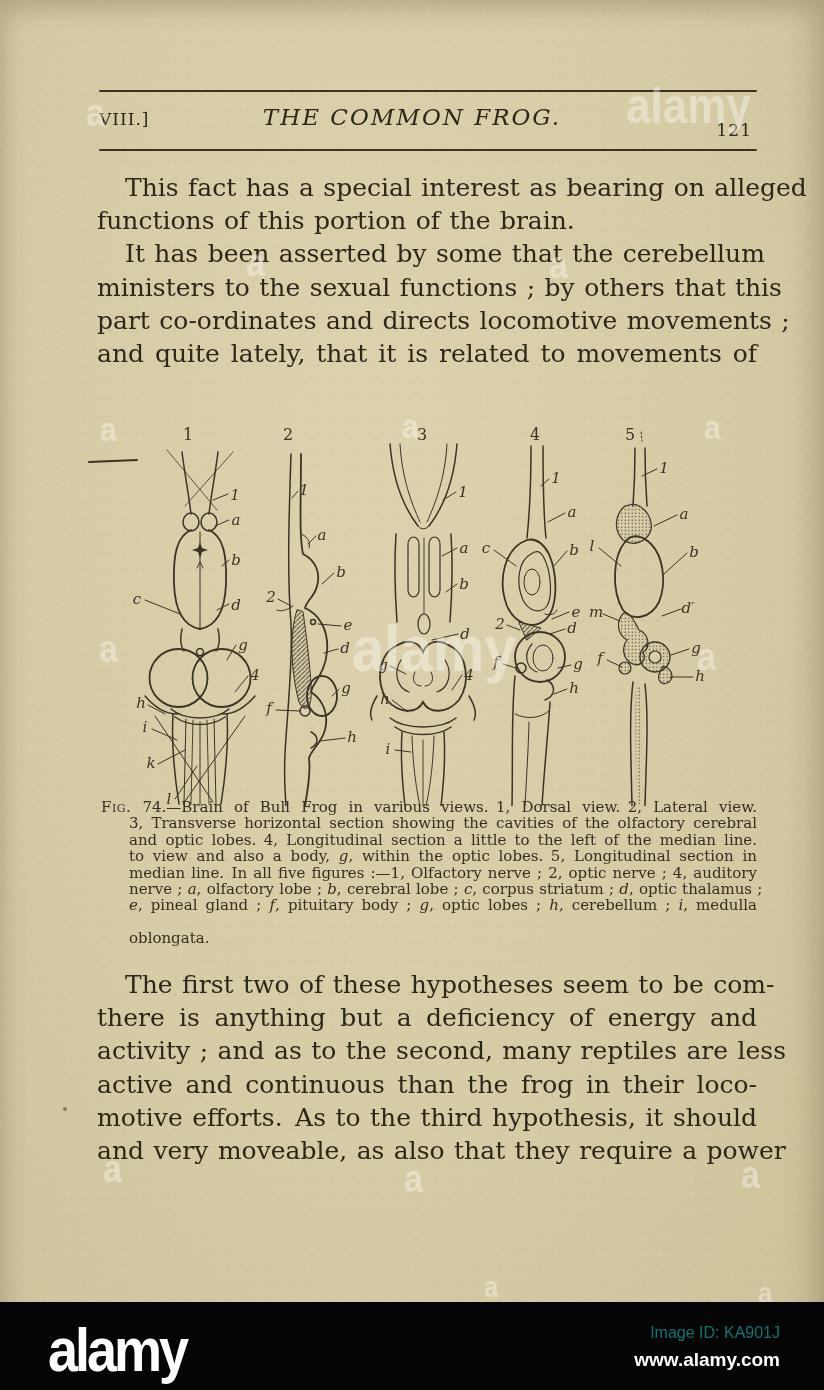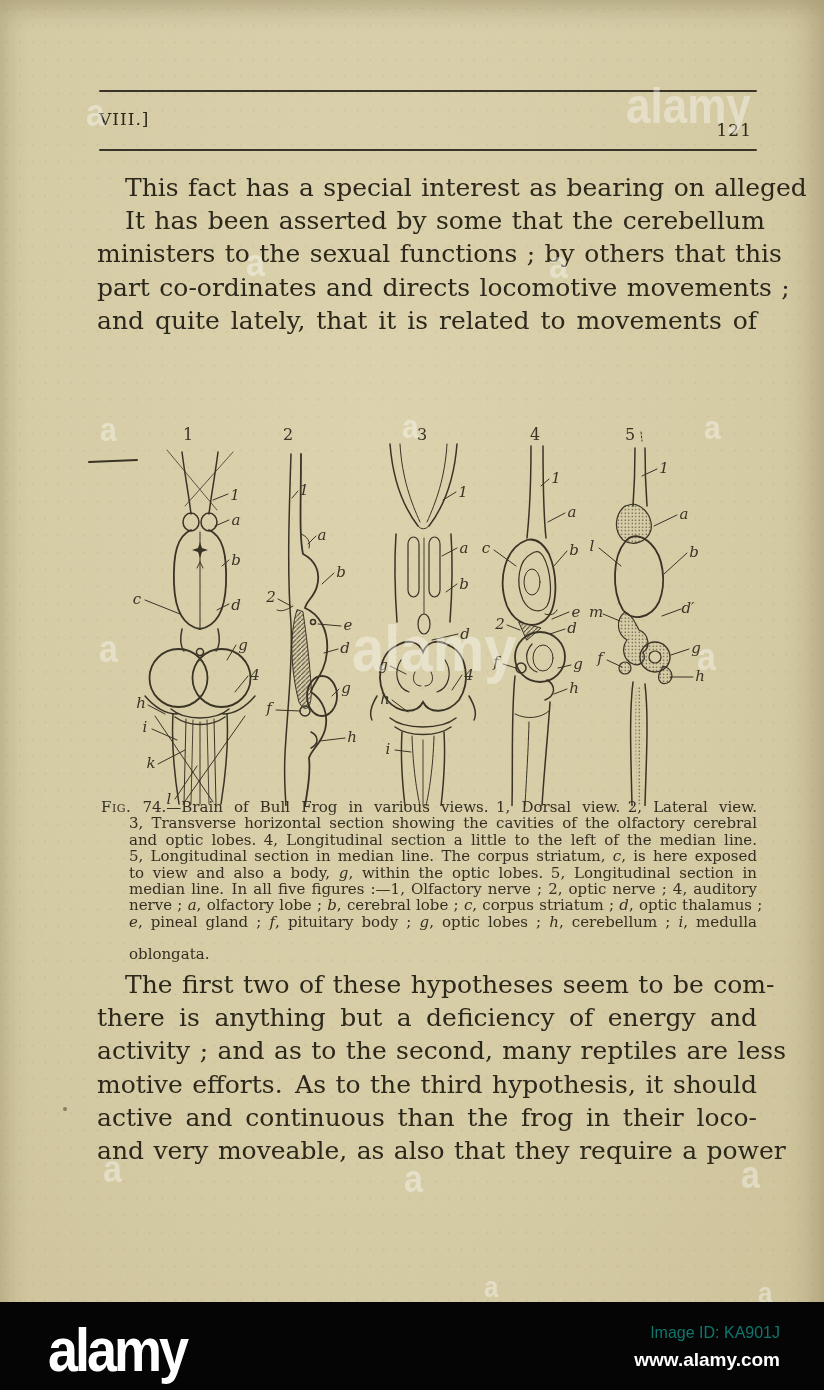--- a/index.html
+++ b/index.html
@@ -47,26 +47,28 @@
   .speck{position:absolute;width:4px;height:4px;border-radius:50%;background:rgba(62,50,28,.5);}
 </style>
 </head>
 <body>
 
 <div class="page">
   <div class="texture"></div>
 
   <div class="rule r1"></div>
   <div class="hdr-left">VIII.]</div>
+  <div class="hdr-title">THE COMMON FROG.</div>
   <div class="hdr-right">121</div>
   <div class="rule r2"></div>
 
   <div class="textblock" id="block-a">
     <div>
         <div class="tline indent">This fact has a special interest as bearing on alleged</div>
+        <div class="tline last">functions of this portion of the brain.</div>
       </div>
     <div>
         <div class="tline indent">It has been asserted by some that the cerebellum</div>
         <div class="tline">ministers to the sexual functions ; by others that this</div>
         <div class="tline">part co-ordinates and directs locomotive movements ;</div>
         <div class="tline">and quite lately, that it is related to movements of</div>
       </div>
   </div>
 
   <div class="figure">
@@ -284,35 +286,34 @@
             <text x="615" y="267" text-anchor="middle" fill="#3a3326" stroke="none" font-family="&quot;DejaVu Serif&quot;,serif" font-size="15" font-style="italic">h</text>
           </g>
       </g>
     </svg>
   </div>
 
   <div class="caption" id="caption">
       <div class="cline first"><span class="sc">Fig.</span> 74.—Brain of Bull Frog in various views. 1, Dorsal view. 2, Lateral view.</div>
       <div class="cline">3, Transverse horizontal section showing the cavities of the olfactory cerebral</div>
       <div class="cline">and optic lobes. 4, Longitudinal section a little to the left of the median line.</div>
-      <div class="cline">5, Longitudinal section in median line. The corpus striatum, <span class="it">c</span>, is here exposed</div>
       <div class="cline">to view and also a body, <span class="it">g</span>, within the optic lobes. 5, Longitudinal section in</div>
       <div class="cline">median line. In all five figures :—1, Olfactory nerve ; 2, optic nerve ; 4, auditory</div>
       <div class="cline">nerve ; <span class="it">a</span>, olfactory lobe ; <span class="it">b</span>, cerebral lobe ; <span class="it">c</span>, corpus striatum ; <span class="it">d</span>, optic thalamus ;</div>
       <div class="cline"><span class="it">e</span>, pineal gland ; <span class="it">f</span>, pituitary body ; <span class="it">g</span>, optic lobes ; <span class="it">h</span>, cerebellum ; <span class="it">i</span>, medulla</div>
       <div class="cline last">oblongata.</div>
     </div>
 
   <div class="textblock" id="block-b">
     <div>
         <div class="tline indent">The first two of these hypotheses seem to be com-</div>
         <div class="tline">there is anything but a deficiency of energy and</div>
         <div class="tline">activity ; and as to the second, many reptiles are less</div>
+        <div class="tline">active and continuous than the frog in their loco-</div>
         <div class="tline">motive efforts. As to the third hypothesis, it should</div>
-        <div class="tline">active and continuous than the frog in their loco-</div>
         <div class="tline">and very moveable, as also that they require a power</div>
       </div>
   </div>
 
   <div class="wm-layer" id="wm-layer">
       <span class="wm" style="left: 86px; top: 96px; font-size: 34px;">a</span>
       <span class="wm" style="left: 626px; top: 84px; font-size: 44px;">alamy</span>
       <span class="wm" style="left: 246px; top: 246px; font-size: 34px;">a</span>
       <span class="wm" style="left: 549px; top: 248px; font-size: 34px;">a</span>
       <span class="wm" style="left: 100px; top: 415px; font-size: 30px;">a</span>

